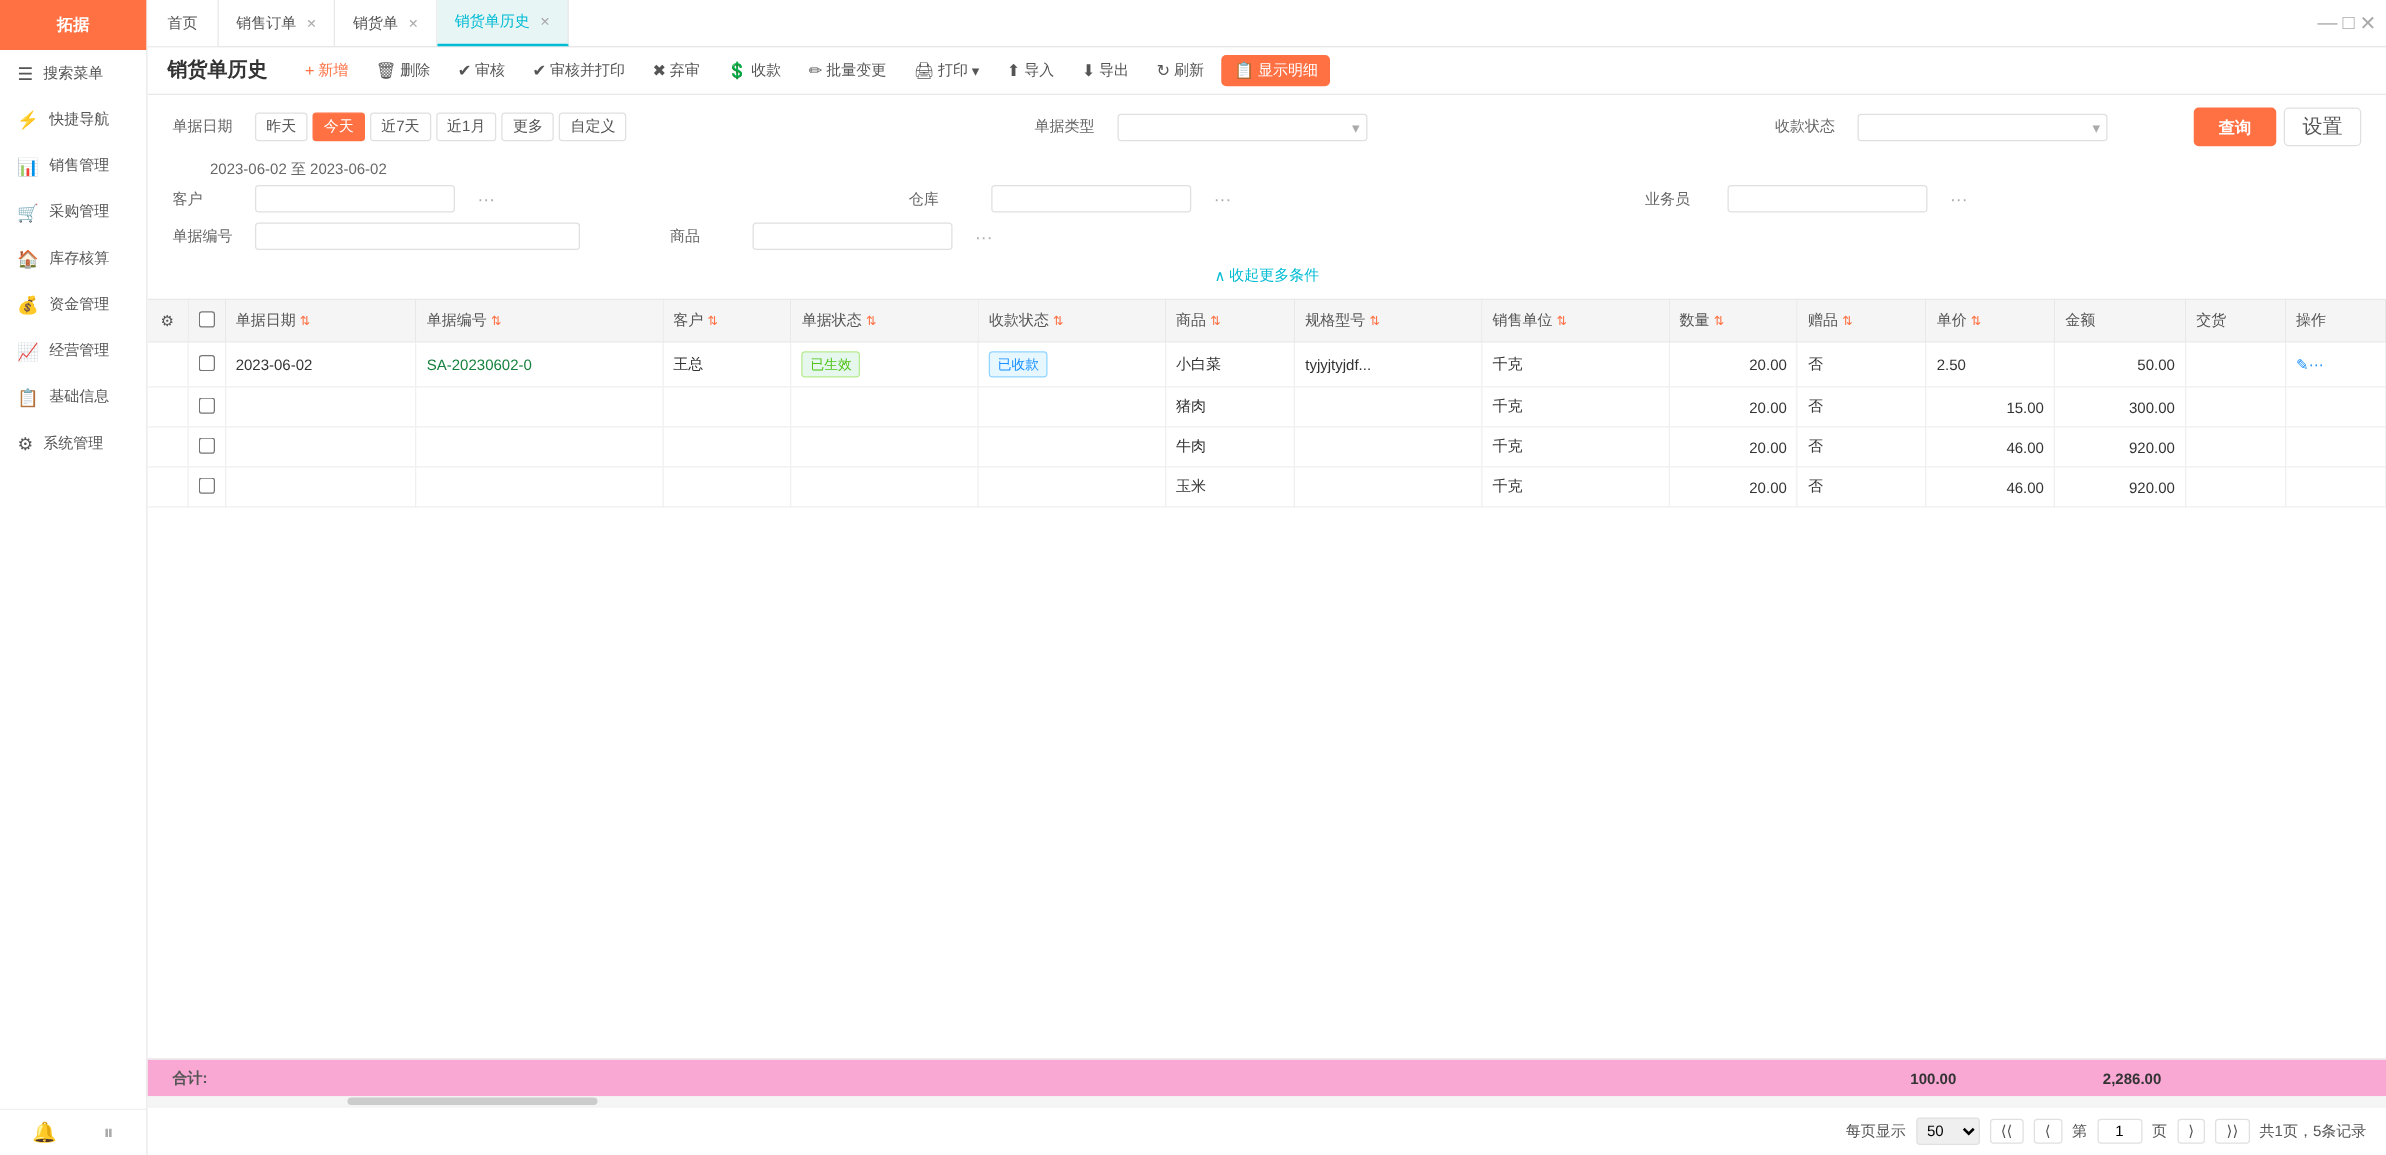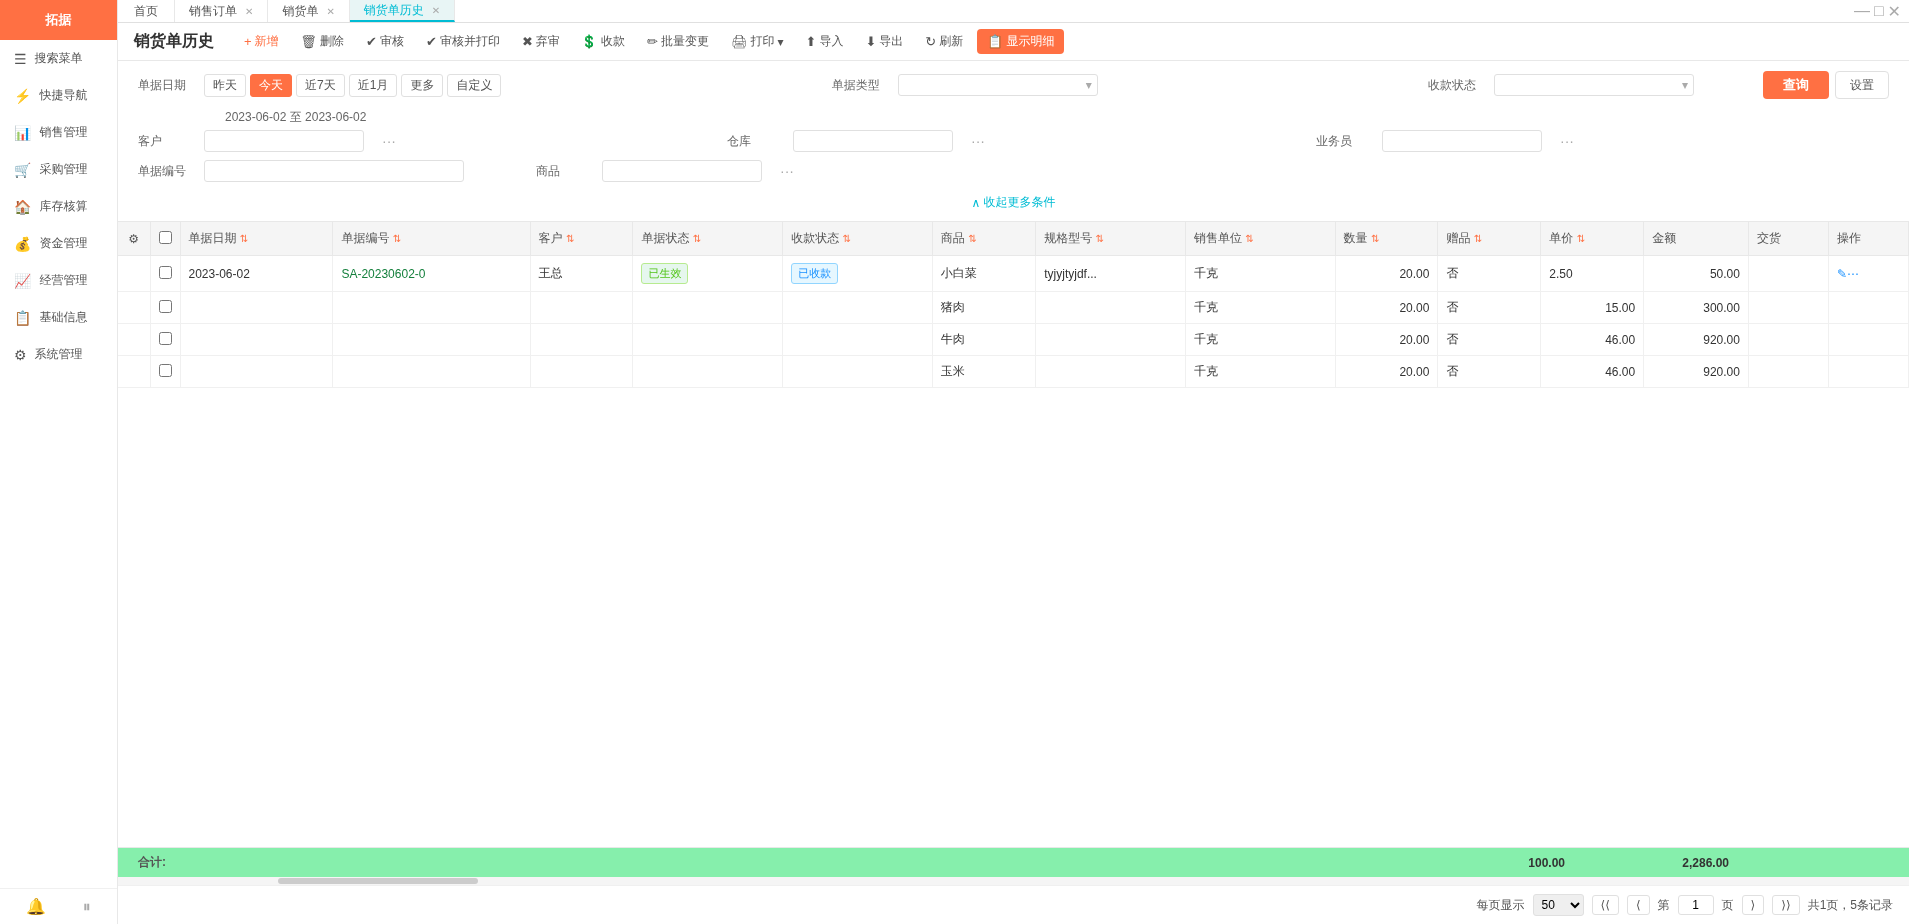--- a/index.html
+++ b/index.html
@@ -50,21 +50,21 @@
       flex-direction: column;
       overflow: hidden;
     }
 
     
     .tabs-bar {
       display: flex;
       align-items: center;
       background: #fff;
       border-bottom: 1px solid #e0e0e0;
-      height: 23px;
+      height: 38px;
       padding: 0 0;
       flex-shrink: 0;
     }
     .tab {
       display: flex;
       align-items: center;
       padding: 0 14px;
       height: 100%;
       cursor: pointer;
       color: #555;
@@ -229,21 +229,21 @@
       font-weight: bold;
       margin-left: 37px;
     }
     .set-btn {
       padding: 4px 14px;
       background: #fff;
       color: #555;
       border: 1px solid #e0e0e0;
       border-radius: 4px;
       cursor: pointer;
-      font-size: 12px;
+      font-size: 16px;
     }
 
     
     .table-container {
       flex: 1;
       overflow: auto;
       background: #fff;
       margin: 0;
     }
     table {
@@ -287,21 +287,21 @@
       color: #1890ff;
       cursor: pointer;
       background: none;
       border: none;
       font-size: 12px;
     }
     .gear-cell { color: #aaa; cursor: pointer; text-align: center; }
 
     
     .summary-row {
-      background: #86efac;
+      background: #f9a8d4;
       border-top: 1px solid #e8e8e8;
       display: flex;
       align-items: center;
       padding: 6px 20px;
       font-size: 12px;
       flex-shrink: 0;
     }
     .summary-label { color: #555; font-weight: bold; min-width: 60px; }
     .summary-values { display: flex; gap: 84px; flex: 1; justify-content: flex-end; padding-right: 160px; }
     .summary-val { color: #333; font-weight: bold; min-width: 80px; text-align: right; }
@@ -505,21 +505,21 @@
         <select class="filter-select">
           <option value=""></option>
         </select>
       </div>
       <div style="margin-left:16px; display:flex; gap:6px;">
         <button class="query-btn">查询</button>
         <button class="set-btn">设置</button>
       </div>
     </div>
 
-    <div class="filter-row" style="margin-bottom:4px; margin-left:87px;">
+    <div class="filter-row" style="margin-bottom:4px; margin-left:30px;">
       <span class="filter-date-range">2023-06-02 至 2023-06-02</span>
     </div>
 
     <div class="filter-row">
       <span class="filter-label">客户</span>
       <input class="filter-input" style="">
       <span class="filter-ellipsis">···</span>
       <div style="flex:1"></div>
       <span class="filter-label">仓库</span>
       <input class="filter-input" style="">

